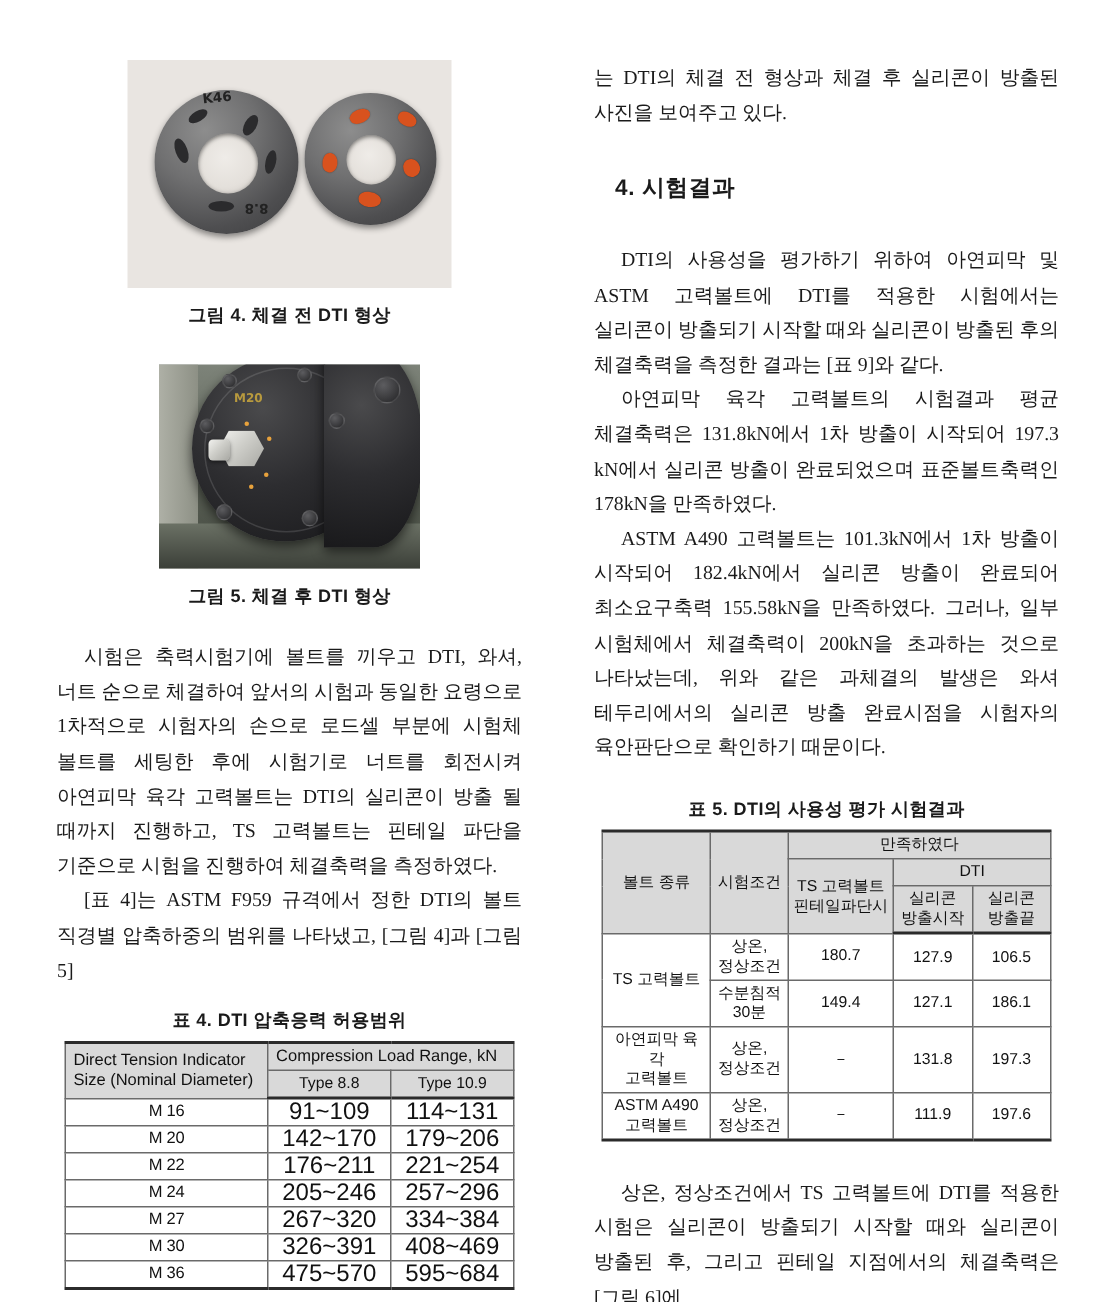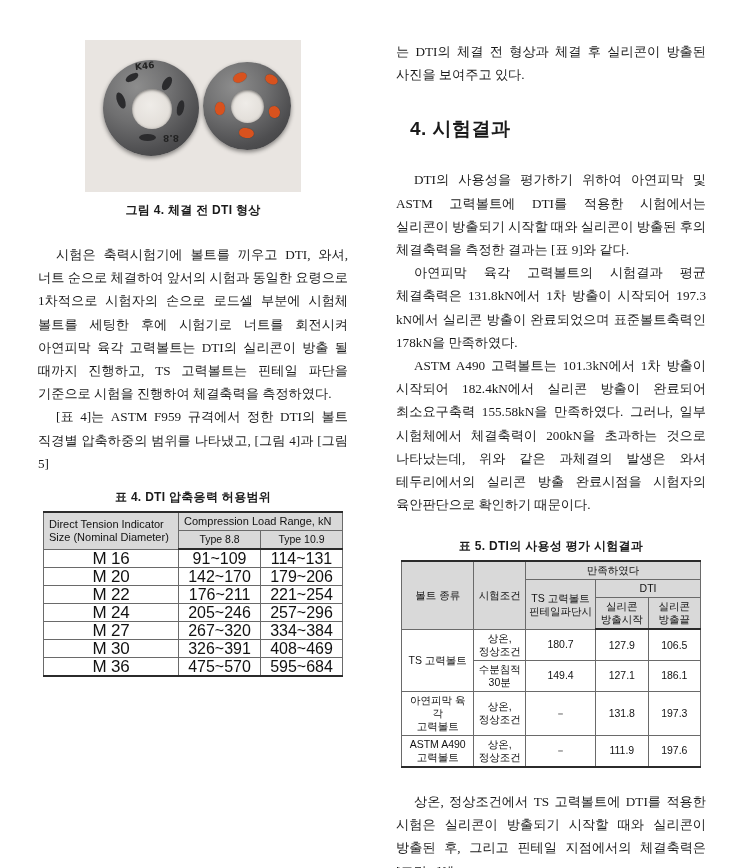--- a/index.html
+++ b/index.html
@@ -36,21 +36,21 @@
     text-align: justify;
     text-justify: inter-ideograph;
     margin: 0 0 0 0;
     text-indent: 18px;
     word-break: keep-all;
   }
   p.body.noindent { text-indent: 0; }
 
   h2.section {
     font-family: "Liberation Sans", "DejaVu Sans", sans-serif;
-    font-size: 19px;
+    font-size: 15px;
     font-weight: bold;
     margin: 0;
     letter-spacing: 0.5px;
     padding-left: 14px;
   }
 
   
   .figure { text-align: center; }
   .fig-cap {
     font-family: "Liberation Sans", "DejaVu Sans", sans-serif;
@@ -170,21 +170,21 @@
   }
   table.doc .thead td { background: #d9d9d9; }
   table.doc .topline td  { border-top: 2px solid #2b2b2b; }
   table.doc .botline td  { border-bottom: 2px solid #2b2b2b; }
   table.doc .hdr-sep td  { border-bottom: 2px solid #2b2b2b; }
 
   
   #table-dti-compression { width: 300px; }
   #table-dti-compression td.lbl {
     text-align: center;
-    font-size: 17px;
+    font-size: 11px;
     letter-spacing: -0.2px;
   }
   #table-dti-compression td.hdr-left {
     text-align: left;
     padding-left: 5px;
     font-size: 11px;
   }
   #table-dti-compression td.val { font-size: 16px; }
 
   
@@ -218,20 +218,42 @@
         <div class="sil" style="left:148px; top:33px; width:14px; height:9px; transform:rotate(-25deg);"></div>
         <div class="sil" style="left:180px; top:35px; width:13px; height:9px; transform:rotate(25deg);"></div>
         <div class="sil" style="left:130px; top:62px; width:10px; height:13px; transform:rotate(8deg);"></div>
         <div class="sil" style="left:184px; top:66px; width:11px; height:12px; transform:rotate(-12deg);"></div>
         <div class="sil" style="left:154px; top:88px; width:15px; height:10px; transform:rotate(6deg);"></div>
       </div>
       <p class="fig-cap" style="margin-top:10px;">그림 4. 체결 전 DTI 형상</p>
     </div>
 
     <div class="figure" style="margin-top:24px;">
+      <div class="photo" id="photo-dti-after">
+        <div class="rig-wall"></div>
+        <div class="rig-base"></div>
+        <div class="flange" style="left:22px; top:-6px; width:124px; height:124px;"></div>
+        <div class="flange-ring" style="left:30px; top:2px; width:108px; height:108px;"></div>
+        <div class="flange" style="left:110px; top:-10px; width:66px; height:132px; border-radius:0 50% 50% 0;"></div>
+        <div class="screw" style="left:42px; top:6px; width:8px; height:8px;"></div>
+        <div class="screw" style="left:92px; top:2px; width:8px; height:8px;"></div>
+        <div class="screw" style="left:27px; top:36px; width:8px; height:8px;"></div>
+        <div class="screw" style="left:113px; top:32px; width:9px; height:9px;"></div>
+        <div class="screw" style="left:38px; top:93px; width:9px; height:9px;"></div>
+        <div class="screw" style="left:95px; top:97px; width:9px; height:9px;"></div>
+        <div class="screw" style="left:143px; top:8px; width:16px; height:16px;"></div>
+        <div class="nut" style="left:40px; top:44px; width:30px; height:24px; clip-path: polygon(22% 0,78% 0,100% 50%,78% 100%,22% 100%,0 50%);"></div>
+        <div class="nut" style="left:33px; top:50px; width:14px; height:14px; border-radius:3px;"></div>
+        <div class="sil-dot" style="left:57px; top:38px;"></div>
+        <div class="sil-dot" style="left:72px; top:48px;"></div>
+        <div class="sil-dot" style="left:70px; top:72px;"></div>
+        <div class="sil-dot" style="left:60px; top:80px;"></div>
+        <div class="stamp" style="left:50px; top:18px; color:#b89a3e; font-size:8px;">M20</div>
+      </div>
+      <p class="fig-cap" style="margin-top:10px;">그림 5. 체결 후 DTI 형상</p>
     </div>
 
     <p class="body" style="margin-top:20px;">시험은 축력시험기에 볼트를 끼우고 DTI, 와셔, 너트 순으로 체결하여 앞서의 시험과 동일한 요령으로 1차적으로 시험자의 손으로 로드셀 부분에 시험체 볼트를 세팅한 후에 시험기로 너트를 회전시켜 아연피막 육각 고력볼트는 DTI의 실리콘이 방출 될 때까지 진행하고, TS 고력볼트는 핀테일 파단을 기준으로 시험을 진행하여 체결축력을 측정하였다.</p>
     <p class="body">[표 4]는 ASTM F959 규격에서 정한 DTI의 볼트 직경별 압축하중의 범위를 나타냈고, [그림 4]과 [그림 5]</p>
 
     <div style="margin-top:14px;">
       <p class="tbl-cap">표 4. DTI 압축응력 허용범위</p>
       <table class="doc" id="table-dti-compression">
         <tbody>
           <tr class="thead topline">

